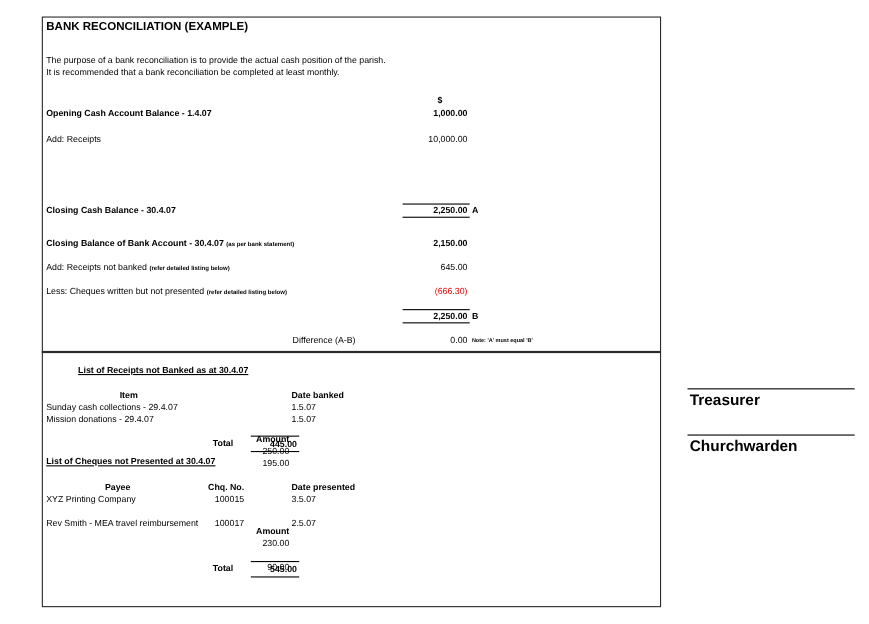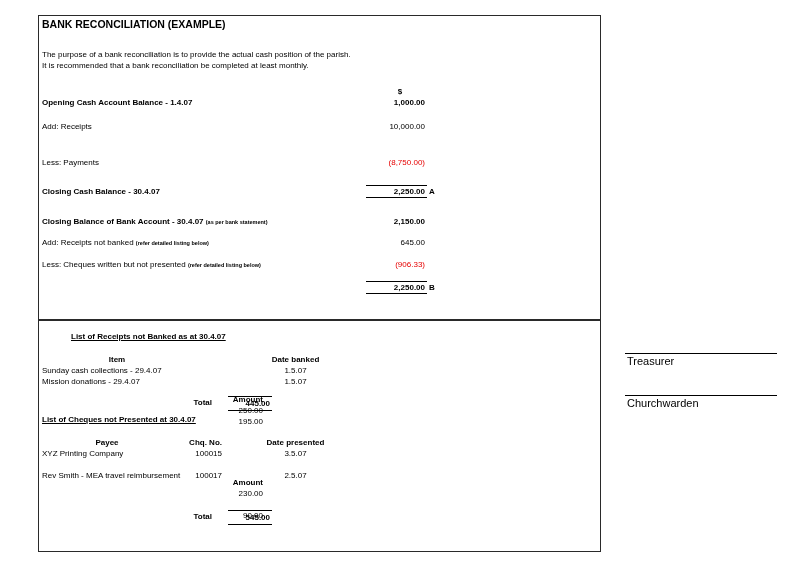--- a/index.html
+++ b/index.html
@@ -22,26 +22,26 @@
   .lbl{position:absolute;left:42px;top:0;}
   .val{position:absolute;left:338px;top:0;width:87px;text-align:right;}
   .val.ruled{left:366px;top:-2px;width:61px;box-sizing:border-box;padding:1px 2px;border-top:1px solid #000;border-bottom:1px solid #000;}
   .marker{position:absolute;left:429px;top:0;}
   .cur{position:absolute;left:380px;top:0;width:40px;text-align:center;}
   .col-item{position:absolute;left:42px;top:0;}
   .col-item-h{position:absolute;left:42px;top:0;width:150px;text-align:center;}
   .col-payee-h{position:absolute;left:42px;top:0;width:130px;text-align:center;}
   .col-chq{position:absolute;left:170px;top:0;width:52px;text-align:right;}
   .col-amt{position:absolute;left:222px;top:0;width:41px;text-align:right;margin-top:40px;}
-  .col-date{position:absolute;left:265px;top:0;width:61px;text-align:center;}
+  .col-date{position:absolute;left:265px;top:0;width:61px;text-align:left;}
   .total-lbl{position:absolute;left:180px;top:0;width:32px;text-align:right;}
   .total-val{position:absolute;left:228px;top:-2px;width:44px;box-sizing:border-box;padding:2px 2px;text-align:right;border-top:1px solid #000;border-bottom:1px solid #000;}
   .heading{font-size:8px;font-weight:bold;text-decoration:underline;white-space:nowrap;}
   .sig-line{position:absolute;width:152px;height:0;border-top:1px solid #000;}
-  .sig-label{font-size:11px;white-space:nowrap;}
+  .sig-label{font-size:14px;white-space:nowrap;font-weight:bold;}
 </style>
 </head>
 <body>
 
 <div class="sheet">
 
   <div class="doc-box"></div>
   <div class="divider"></div>
 
   <div class="abs t" style="left:42px;top:50px;">The purpose of a bank reconciliation is to provide the actual cash position of the parish.</div>
@@ -56,51 +56,52 @@
   <div class="row" style="top:98px;">
     <span class="lbl t b">Opening Cash Account Balance - 1.4.07</span>
     <span class="val t b">1,000.00</span>
   </div>
 
   <div class="row" style="top:122px;">
     <span class="lbl t">Add: Receipts</span>
     <span class="val t">10,000.00</span>
   </div>
 
-  <div class="row" style="top:158px;">
-    <span class="lbl t">Less: Payments</span>
-    <span class="val t red">(8,750.00)</span>
-  </div>
 
   <div class="row" style="top:187px;">
     <span class="lbl t b">Closing Cash Balance - 30.4.07</span>
     <span class="val ruled t b">2,250.00</span>
     <span class="marker t b">A</span>
   </div>
 
   <div class="row" style="top:217px;">
     <span class="lbl t b"><span>Closing Balance of Bank Account  - 30.4.07</span> <span class="small-note">(as per bank statement)</span></span>
     <span class="val t b">2,150.00</span>
   </div>
 
   <div class="row" style="top:238px;">
     <span class="lbl t"><span>Add: Receipts not banked</span> <span class="small-note">(refer detailed listing below)</span></span>
     <span class="val t">645.00</span>
   </div>
 
   <div class="row" style="top:260px;">
     <span class="lbl t"><span>Less: Cheques written but not presented</span> <span class="small-note">(refer detailed listing below)</span></span>
-    <span class="val t red">(906.33)</span>
+    <span class="val t red">(666.30)</span>
   </div>
 
   <div class="row" style="top:283px;">
     <span class="val ruled t b">2,250.00</span>
     <span class="marker t b">B</span>
   </div>
 
+  <div class="row" style="top:305px;">
+    <span class="abs t" style="left:266px;">Difference (A-B)</span>
+    <span class="val t">0.00</span>
+    <span class="abs tiny-note" style="left:429px;top:2px;">Note: 'A' must equal 'B'</span>
+  </div>
 
   <div class="abs heading" style="left:42px;top:332px;padding-left:29px;">List of Receipts not Banked as at 30.4.07</div>
 
   <div class="row" style="top:355px;">
     <span class="col-item-h t b">Item</span>
     <span class="col-amt t b">Amount</span>
     <span class="col-date t b">Date banked</span>
   </div>
 
   <div class="row" style="top:366px;">

